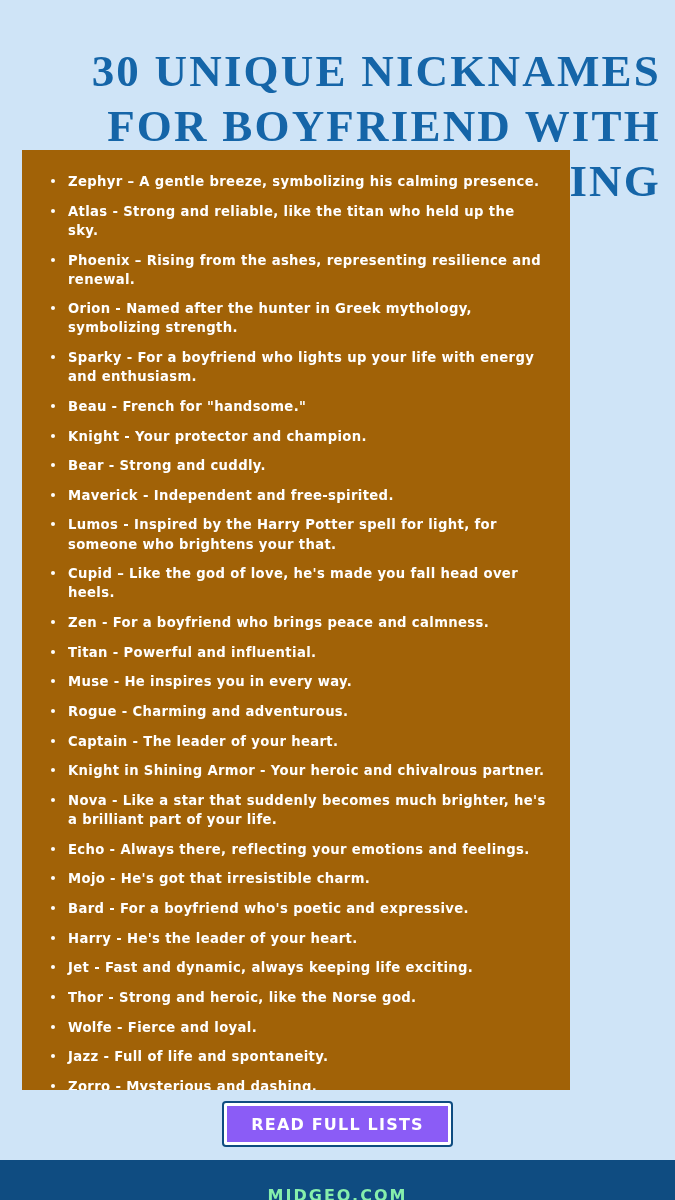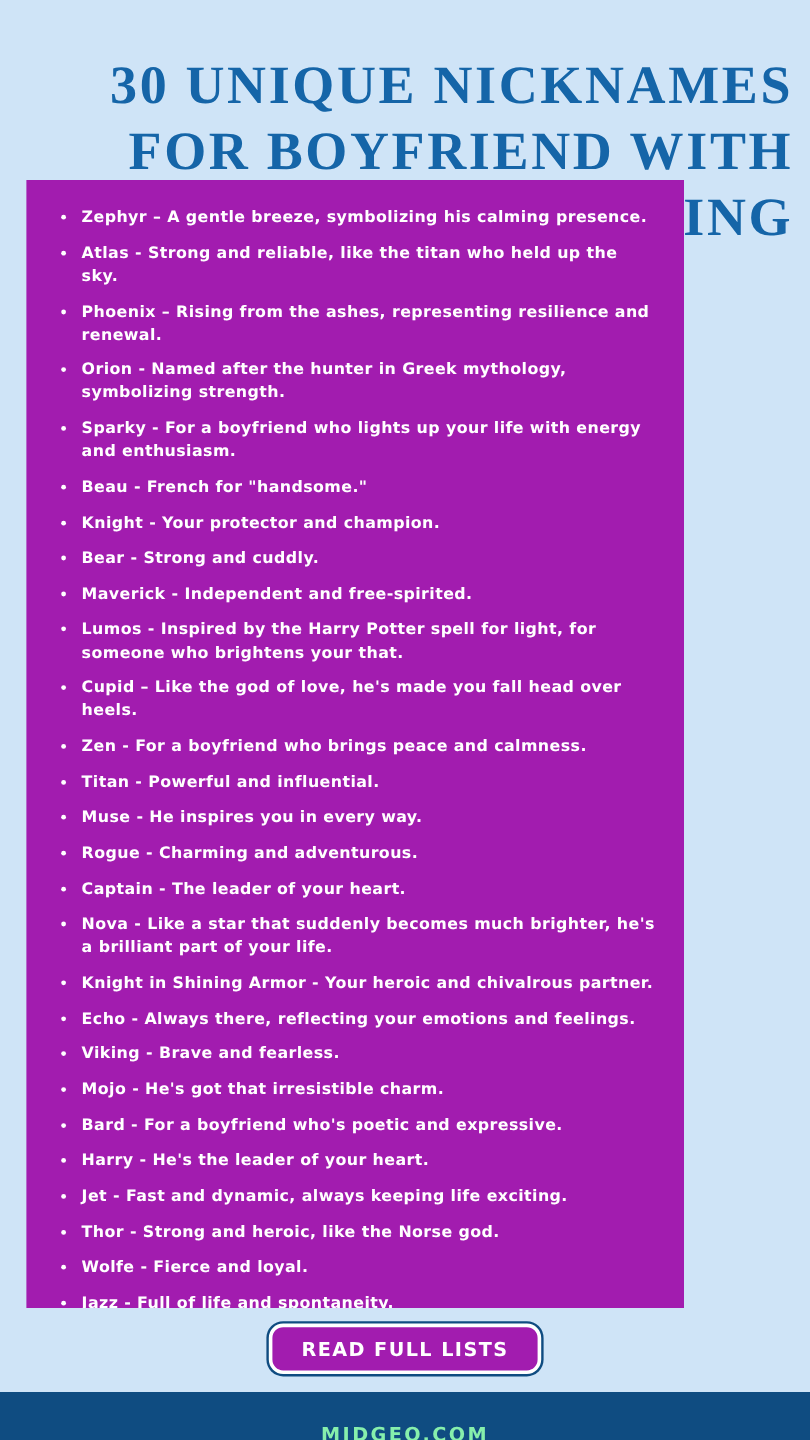--- a/index.html
+++ b/index.html
@@ -30,21 +30,21 @@
     line-height: 1.22;
     text-transform: uppercase;
     font-family: Liberation Serif, serif;
   }
   .card {
     position: absolute;
     top: 120px;
     left: 22px;
     width: 548px;
     height: 940px;
-    background: #a21caf;
+    background: #a16207;
     box-sizing: border-box;
     padding: 22px 24px 10px 24px;
     overflow: hidden;
   }
   ul.list {
     list-style: none;
     margin: 0;
     padding: 0;
   }
   ul.list li {
@@ -70,24 +70,24 @@
   }
   .cta-wrap {
     position: absolute;
     top: 1073px;
     left: 0;
     width: 675px;
     text-align: center;
   }
   .cta {
     display: inline-block;
-    background: #a21caf;
+    background: #8b5cf6;
     color: #ffffff;
     border: 3px solid #ffffff;
-    border-radius: 12px;
+    border-radius: 2px;
     padding: 9px 24px 8px 24px;
     font-size: 16px;
     font-weight: bold;
     letter-spacing: 1.2px;
     font-family: "DejaVu Sans", sans-serif;
     cursor: pointer;
     box-shadow: 0 0 0 2px #0f4c81;
   }
   .footer {
     position: absolute;
@@ -126,24 +126,23 @@
         <li>Knight - Your protector and champion.</li>
         <li>Bear - Strong and cuddly.</li>
         <li>Maverick - Independent and free-spirited.</li>
         <li>Lumos - Inspired by the Harry Potter spell for light, for someone who brightens your that.</li>
         <li>Cupid – Like the god of love, he's made you fall head over heels.</li>
         <li>Zen - For a boyfriend who brings peace and calmness.</li>
         <li>Titan - Powerful and influential.</li>
         <li>Muse - He inspires you in every way.</li>
         <li>Rogue - Charming and adventurous.</li>
         <li>Captain - The leader of your heart.</li>
+        <li>Knight in Shining Armor - Your heroic and chivalrous partner.</li>
         <li>Nova - Like a star that suddenly becomes much brighter, he's a brilliant part of your life.</li>
-        <li>Knight in Shining Armor - Your heroic and chivalrous partner.</li>
         <li>Echo - Always there, reflecting your emotions and feelings.</li>
-        <li>Viking - Brave and fearless.</li>
         <li>Mojo - He's got that irresistible charm.</li>
         <li>Bard - For a boyfriend who's poetic and expressive.</li>
         <li>Harry - He's the leader of your heart.</li>
         <li>Jet - Fast and dynamic, always keeping life exciting.</li>
         <li>Thor - Strong and heroic, like the Norse god.</li>
         <li>Wolfe - Fierce and loyal.</li>
         <li>Jazz - Full of life and spontaneity.</li>
         <li>Zorro - Mysterious and dashing.</li>
       </ul>
   </div>

